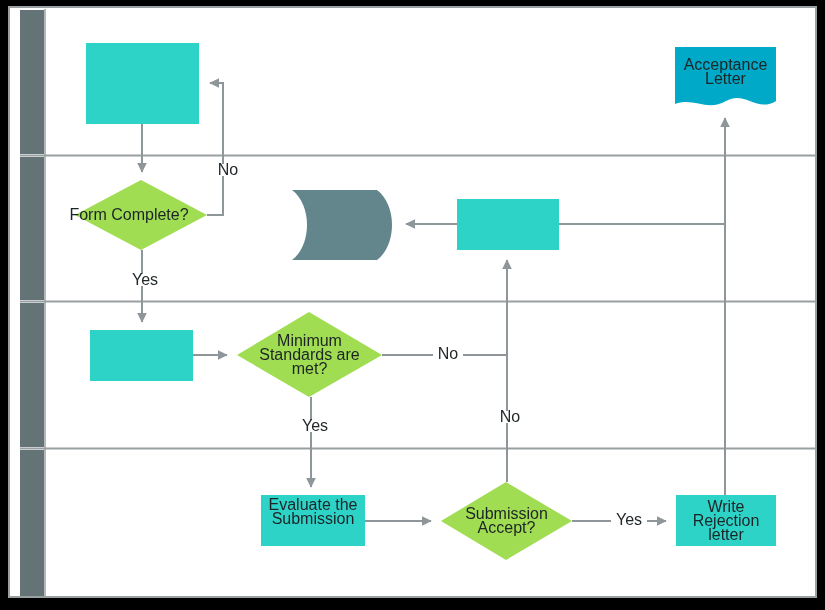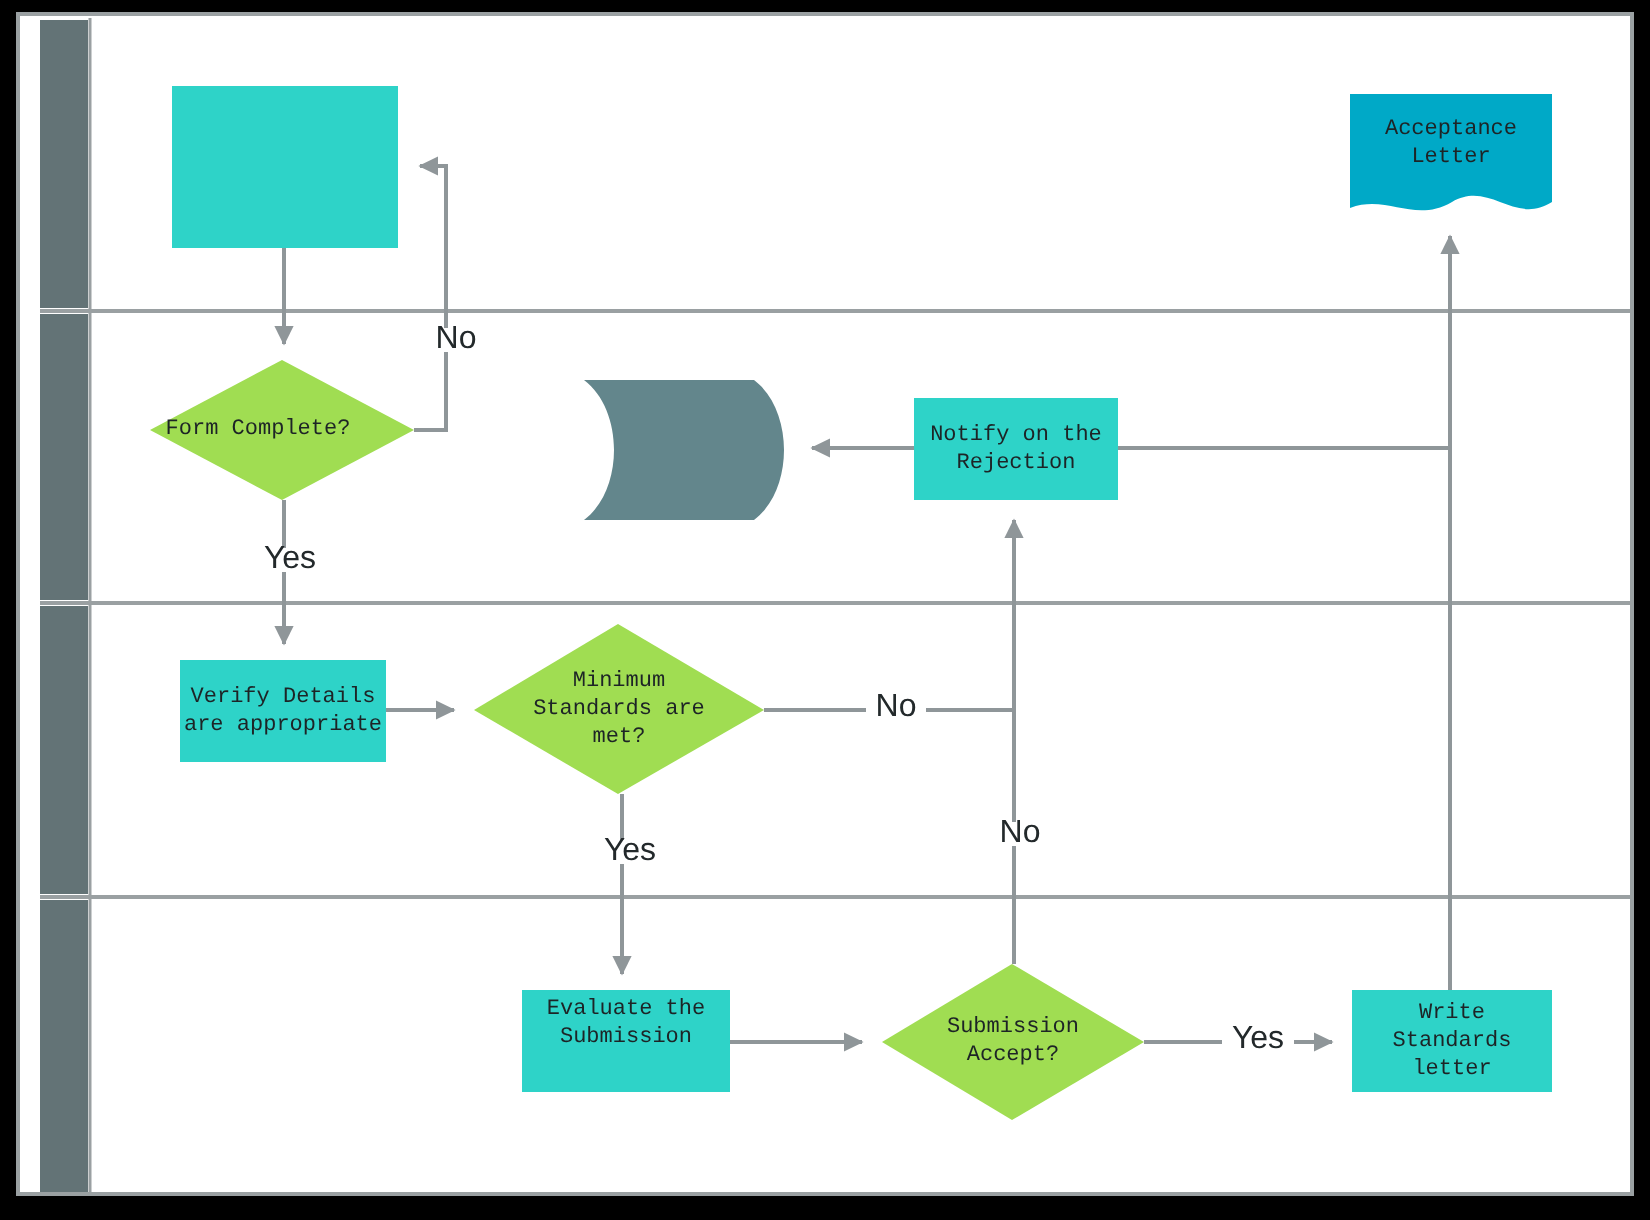--- a/index.html
+++ b/index.html
@@ -36,22 +36,22 @@
   }
   #diagram-svg .hit { pointer-events: all; }
 
   .node-label {
     position: absolute;
     display: flex;
     align-items: center;
     justify-content: center;
     text-align: center;
     color: #1d2426;
-    font-family: Liberation Mono, monospace;
-    font-size: 11px;
+    font-family: Liberation Sans, sans-serif;
+    font-size: 16px;
     line-height: 14px;
     white-space: pre-line;
     pointer-events: none;
   }
   .edge-label {
     position: absolute;
     color: #23292b;
     font-family: "Liberation Sans", sans-serif;
     font-size: 16px;
     line-height: 12px;
@@ -135,41 +135,37 @@
       <polygon class="hit" points="506,482 572,521 506,560 441,521" fill="#a0dd52"></polygon>
 
       <rect class="hit" x="676" y="495" width="100" height="51" fill="#2ed3c8"></rect>
     </g>
   </svg>
 
 
   <div class="node-label" style="left:63px; top:180px; width:132px; height:70px;">Form Complete?</div>
 
 
-  <div class="node-label" style="left:457px; top:199px; width:102px; height:51px;">Notify on the
-Rejection</div>
 
   <div class="node-label" style="left:675px; top:47px; width:101px; height:50px;">Acceptance
 Letter</div>
 
-  <div class="node-label" style="left:90px; top:330px; width:103px; height:51px;">Verify Details
-are appropriate</div>
 
   <div class="node-label" style="left:241px; top:312px; width:137px; height:85px;">Minimum
 Standards  are
 met?</div>
 
   <div class="node-label" style="left:261px; top:480px; width:104px; height:63px;">Evaluate the
 Submission</div>
 
   <div class="node-label" style="left:441px; top:482px; width:131px; height:78px;">Submission
 Accept?</div>
 
   <div class="node-label" style="left:676px; top:495px; width:100px; height:51px;">Write
-Standards
+Rejection
 letter</div>
 
   <div class="edge-label" style="left:213px; top:164px; width:24px;">No</div>
 
   <div class="edge-label" style="left:127px; top:274px; width:30px;">Yes</div>
 
   <div class="edge-label" style="left:433px; top:348px; width:24px;">No</div>
 
   <div class="edge-label" style="left:297px; top:420px; width:30px;">Yes</div>
 

